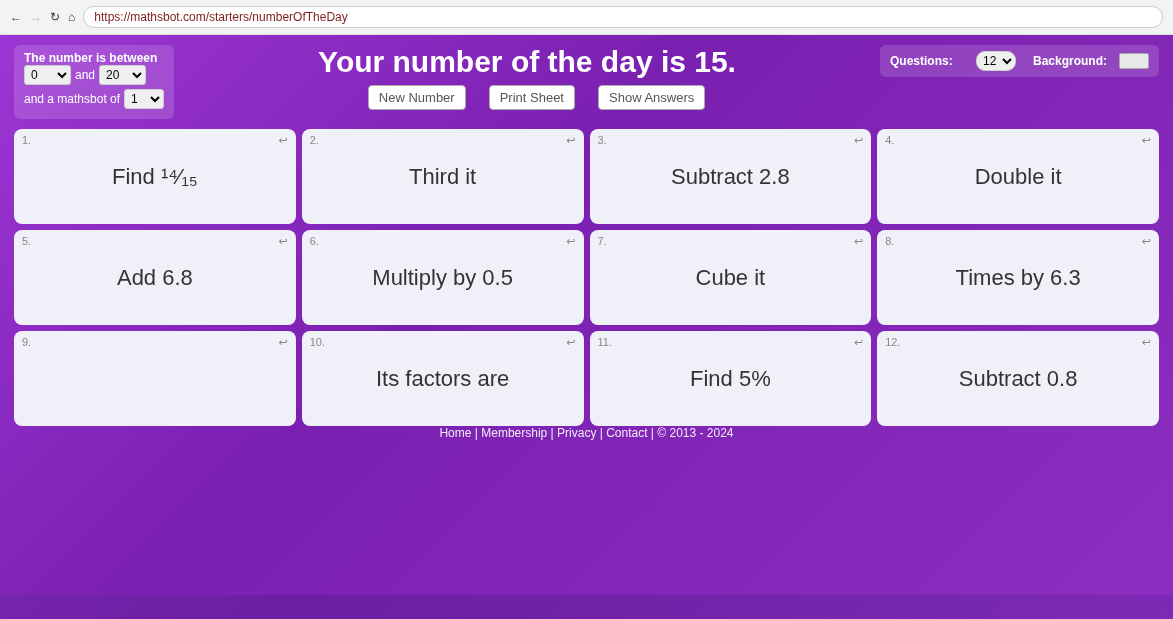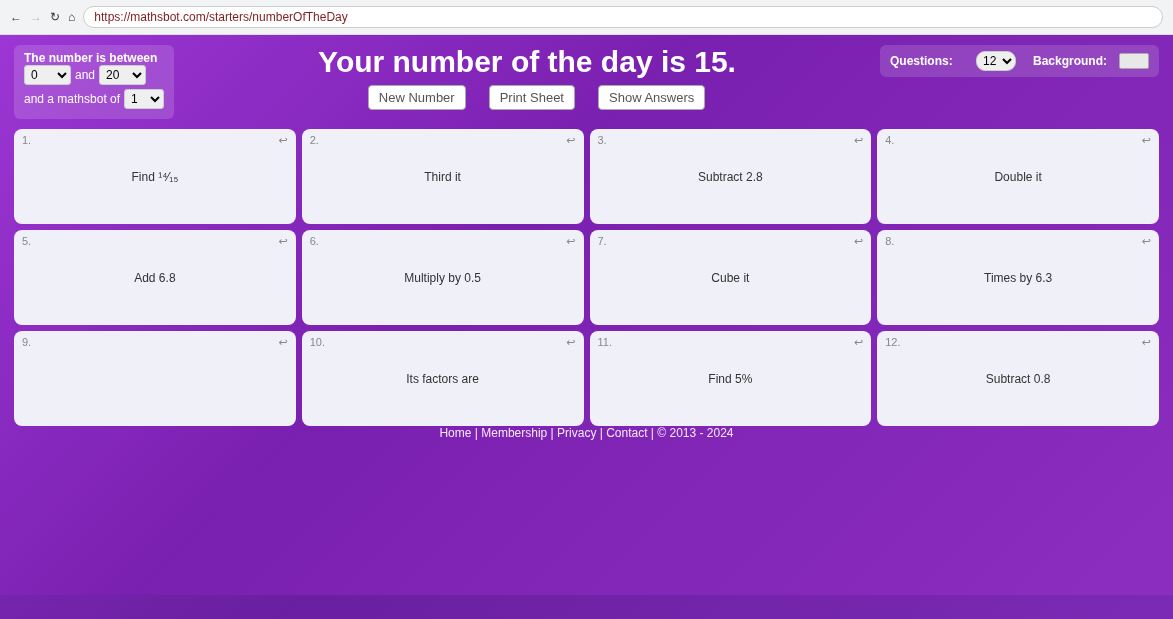--- a/index.html
+++ b/index.html
@@ -162,21 +162,21 @@
     .card-undo {
       position: absolute;
       top: 5px;
       right: 8px;
       font-size: 11px;
       color: #888;
       cursor: pointer;
     }
 
     .card-text {
-      font-size: 12px;
+      font-size: 22px;
       font-weight: 500;
       color: #333;
       text-align: center;
     }
 
     
     .footer {
       text-align: center;
       color: white;
       font-size: 12px;

